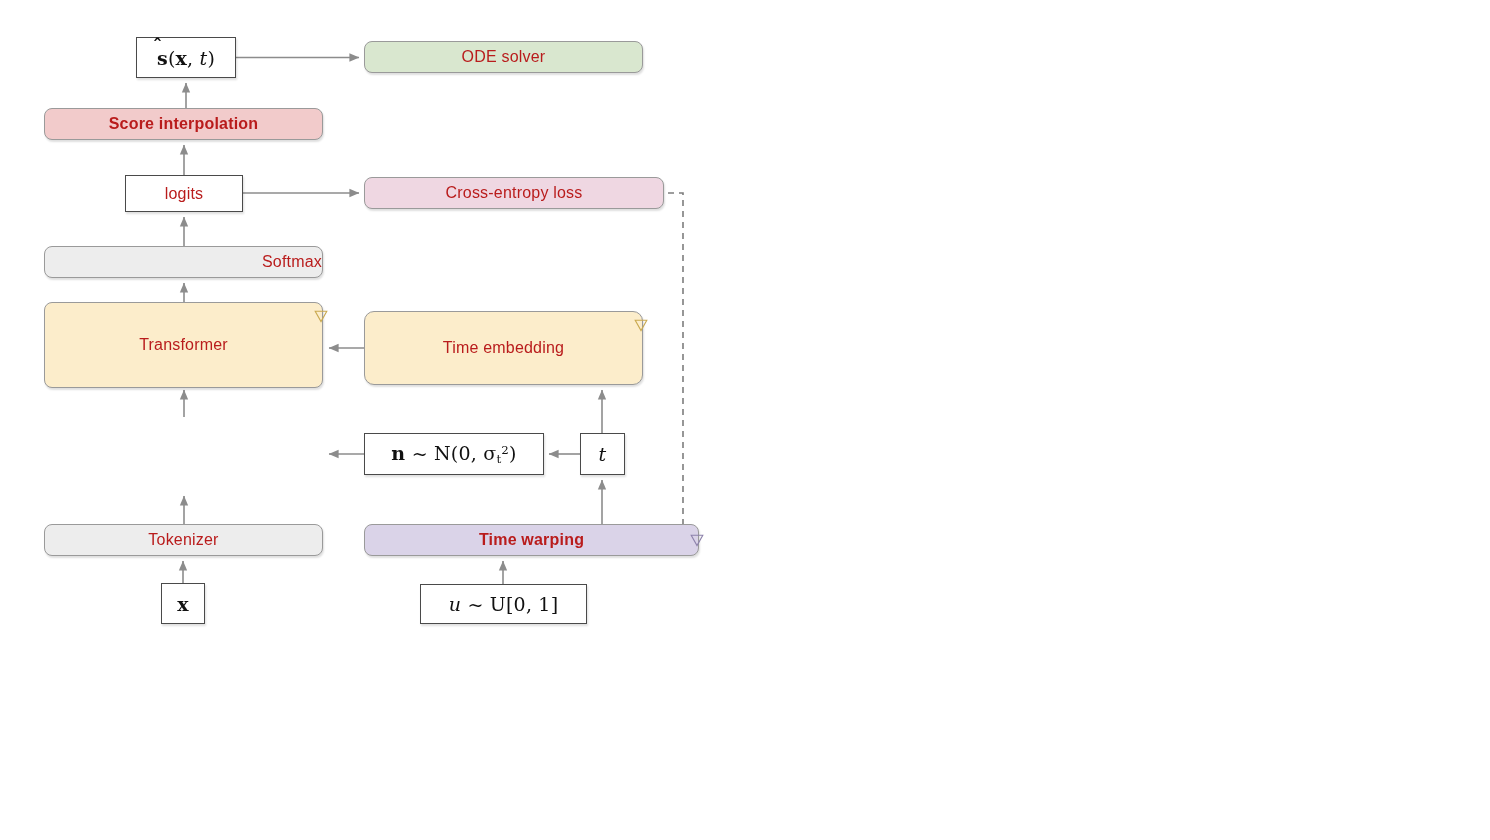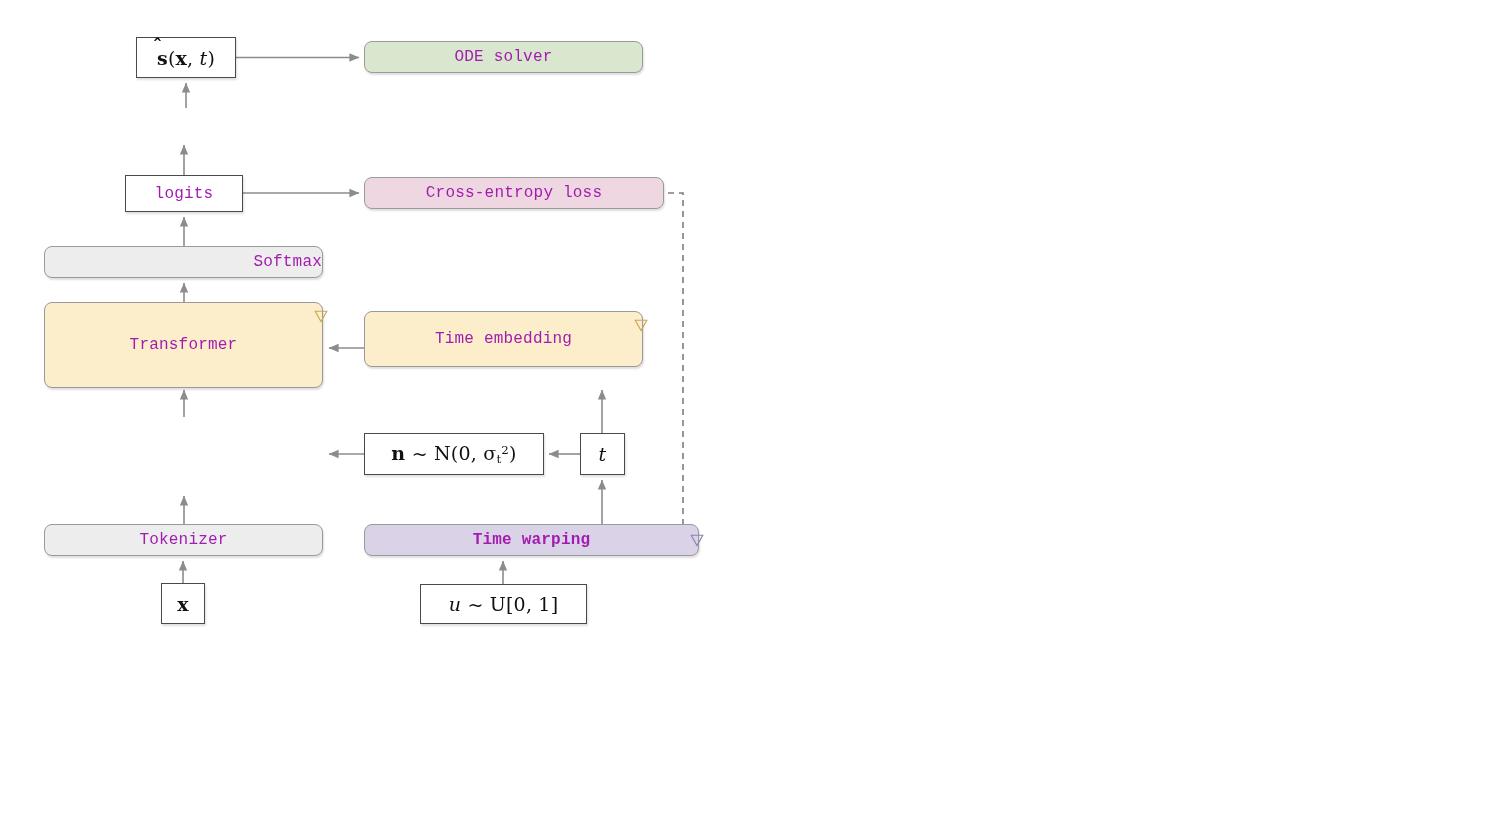--- a/index.html
+++ b/index.html
@@ -26,23 +26,23 @@
     width: 1490px;
     height: 840px;
     pointer-events: none;
   }
   .node {
     position: absolute;
     box-sizing: border-box;
     display: flex;
     align-items: center;
     justify-content: center;
-    font-family: Liberation Mono, monospace;
+    font-family: Liberation Sans, sans-serif;
     font-size: 16px;
-    color: #a21caf;
+    color: #b91c1c;
     letter-spacing: 0.2px;
     white-space: nowrap;
   }
   
   .node.rounded {
     border-radius: 8px;
     border: 1px solid #9a9a9a;
     box-shadow: 1px 2px 2px rgba(0,0,0,0.13);
   }
   
@@ -158,20 +158,23 @@
   <div class="node sharp math" style="left:136px; top:37px; width:100px; height:41px;">
     <span>
       <span class="shat"><span style="font-weight:bold;">s</span><span style="position:absolute;left:0;right:0;top:-0.62em;text-align:center;font-weight:bold;">̂</span></span><span>(</span><span style="font-weight:bold;">x</span><span>, </span><span class="italic">t</span><span>)</span>
     </span>
   </div>
 
   <div class="node rounded" style="left:364px; top:41px; width:279px; height:32px; background:#D9E7CF;">
     <span>ODE solver</span>
   </div>
 
+  <div class="node rounded bold" style="left:44px; top:108px; width:279px; height:32px; background:#F2CBCB;">
+    <span>Score interpolation</span>
+  </div>
 
   <div class="node sharp" style="left:125px; top:175px; width:118px; height:37px;text-align:right;">
     <span>logits</span>
   </div>
 
   <div class="node rounded" style="left:364px; top:177px; width:300px; height:32px; background:#EFD7E2;">
     <span>Cross-entropy loss</span>
   </div>
 
   <div class="node rounded" style="left:44px; top:246px; width:279px; height:32px; background:#EDEDED;justify-content:flex-end;">
@@ -180,21 +183,21 @@
 
   <div class="node rounded" style="left:44px; top:302px; width:279px; height:86px; background:#FCEDCB;text-align:center;">
     <span>Transformer</span>
     <span class="tri">
       <svg width="14" height="13" viewBox="0 0 14 13">
           <path d="M1.2 1.2 L12.8 1.2 L7 11.6 Z" fill="none" stroke="#c9a94f" stroke-width="1.1"></path>
         </svg>
     </span>
   </div>
 
-  <div class="node rounded" style="left:364px; top:311px; width:279px; height:56px; background:#FCEDCB;">
+  <div class="node rounded" style="left:364px; top:311px; width:279px; height:74px; background:#FCEDCB;border-radius:10px;">
     <span>Time embedding</span>
     <span class="tri">
       <svg width="14" height="13" viewBox="0 0 14 13">
           <path d="M1.2 1.2 L12.8 1.2 L7 11.6 Z" fill="none" stroke="#c9a94f" stroke-width="1.1"></path>
         </svg>
     </span>
   </div>
 
 
   <div class="node sharp math" style="left:364px; top:433px; width:180px; height:42px;">

